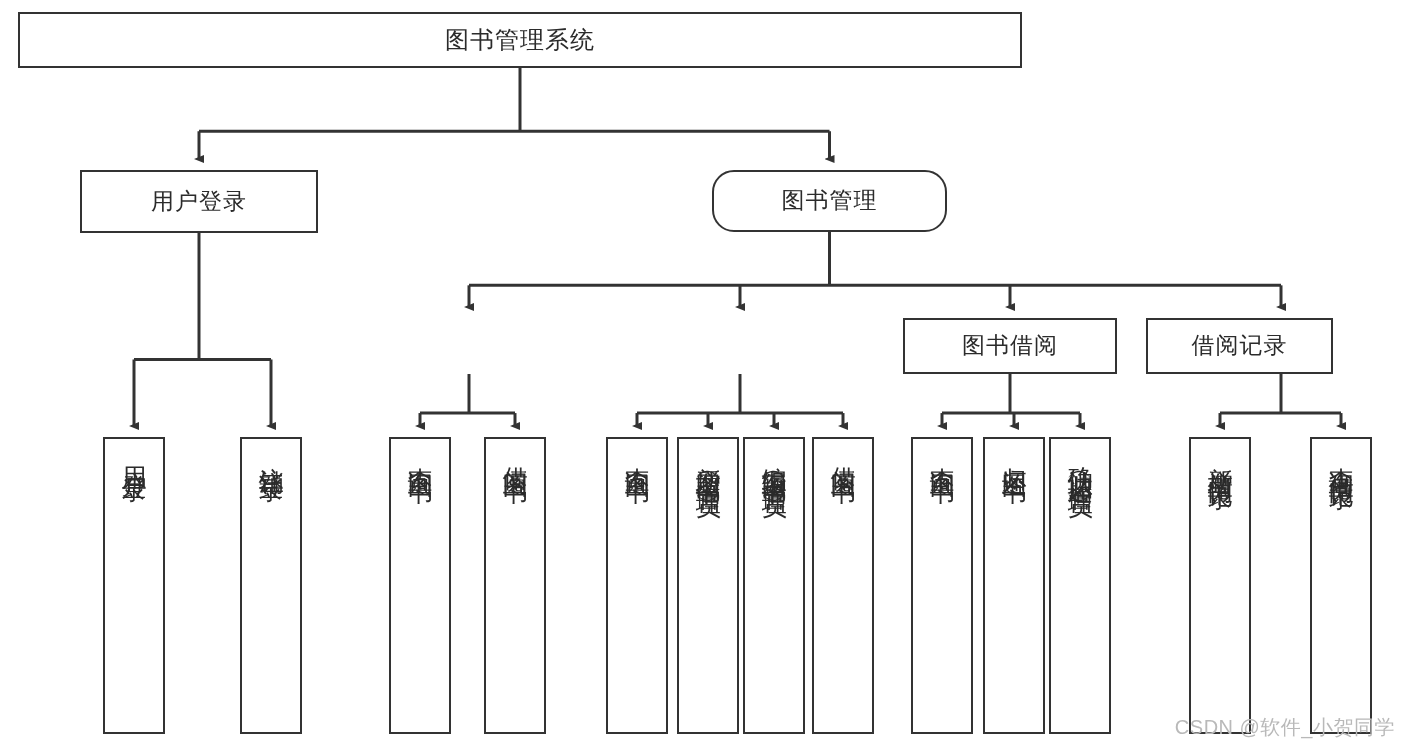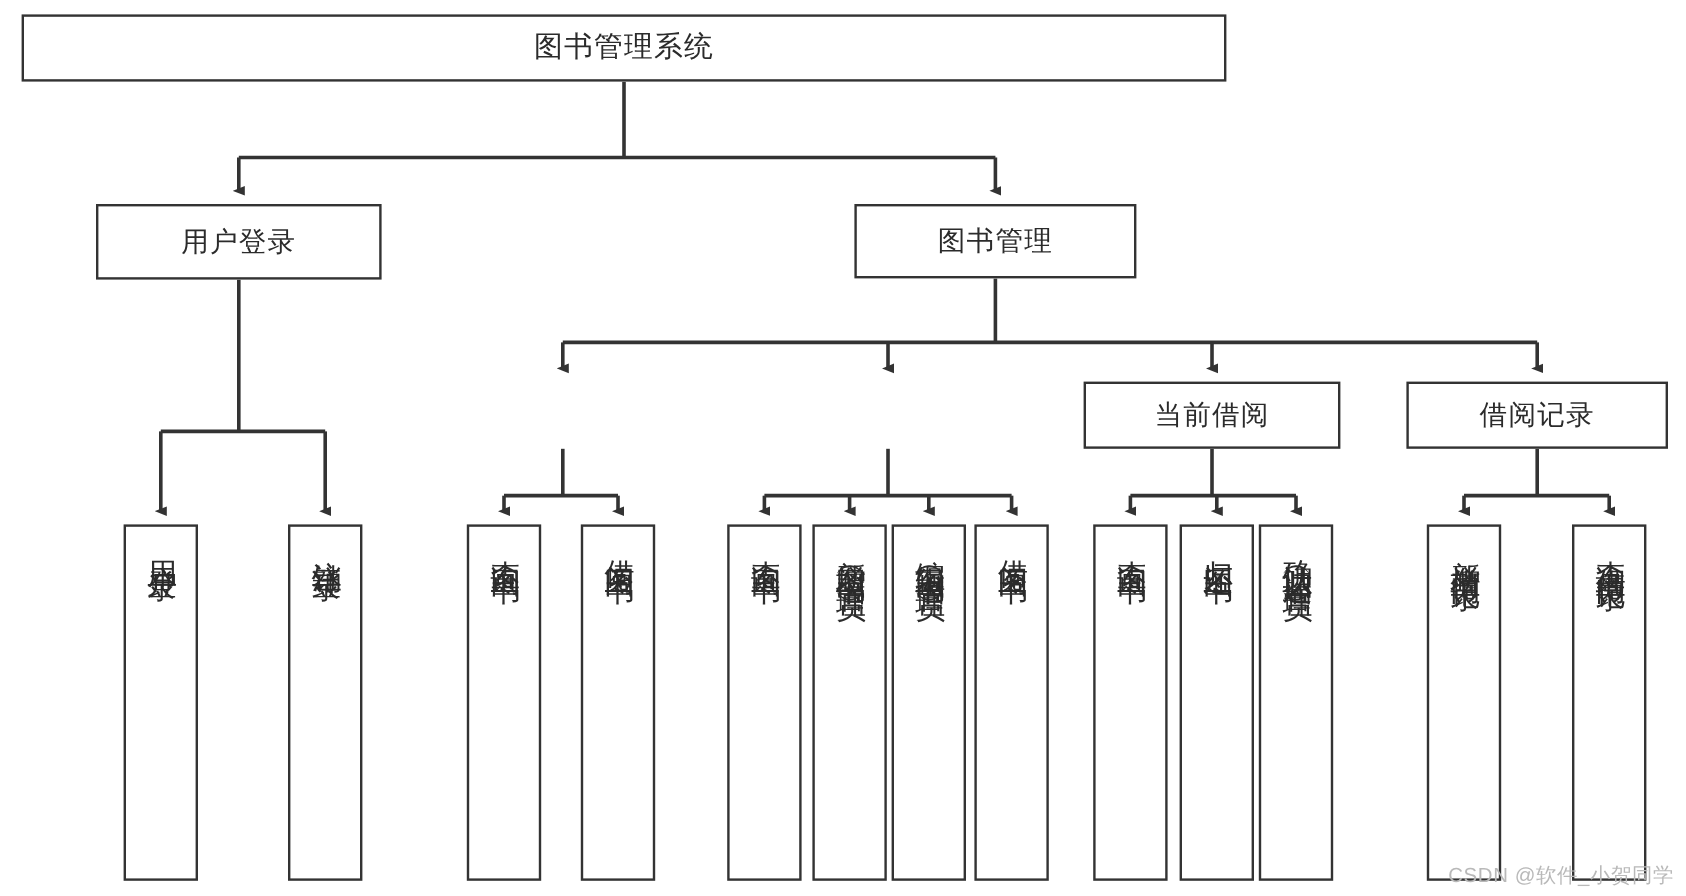--- a/index.html
+++ b/index.html
@@ -40,21 +40,21 @@
     font-size:25px;
     line-height:1.02;
     letter-spacing:4px;
     white-space:nowrap;
   }
   svg#wires{position:absolute;left:0;top:0;width:1405px;height:747px;z-index:1;}
   #watermark{
     position:absolute;
     right:10px;
     bottom:6px;
-    font-size:17px;
+    font-size:20px;
     color:#b9b9b9;
     z-index:9;
     letter-spacing:0.5px;
     white-space:nowrap;
   }
 </style>
 </head>
 <body>
 
 <div id="canvas">
@@ -102,28 +102,28 @@
       </g>
   </svg>
 
   <div class="node h root" id="n-root" style="left: 18px; top: 12px; width: 1004px; height: 56px;">
     <span class="lbl">图书管理系统</span>
   </div>
 
   <div class="node h" id="n-user-login" style="left: 80px; top: 170px; width: 238px; height: 63px;">
     <span class="lbl">用户登录</span>
   </div>
-  <div class="node h" id="n-book-manage" style="left: 712px; top: 170px; width: 235px; height: 62px;">
+  <div class="node h" id="n-book-manage" style="left: 712px; top: 170px; width: 235px; height: 62px; border-radius: 22px;">
     <span class="lbl">图书管理</span>
   </div>
 
   <div class="node h" id="n-current-borrow" style="left: 903px; top: 318px; width: 214px; height: 56px;">
-    <span class="lbl">当前借阅</span>
+    <span class="lbl">图书借阅</span>
   </div>
-  <div class="node h" id="n-borrow-record" style="left: 1172px; top: 318px; width: 218px; height: 56px;">
+  <div class="node h" id="n-borrow-record" style="left: 1146px; top: 318px; width: 187px; height: 56px;">
     <span class="lbl">借阅记录</span>
   </div>
 
   <div class="node v" id="n-leaf-user-login" style="left: 103px; top: 437px; width: 62px; height: 297px;">
     <span class="lbl">用户登录</span>
   </div>
   <div class="node v" id="n-leaf-logout-login" style="left: 240px; top: 437px; width: 62px; height: 297px;">
     <span class="lbl">注销登录</span>
   </div>
   <div class="node v" id="n-leaf-query-book-1" style="left: 389px; top: 437px; width: 62px; height: 297px;">

